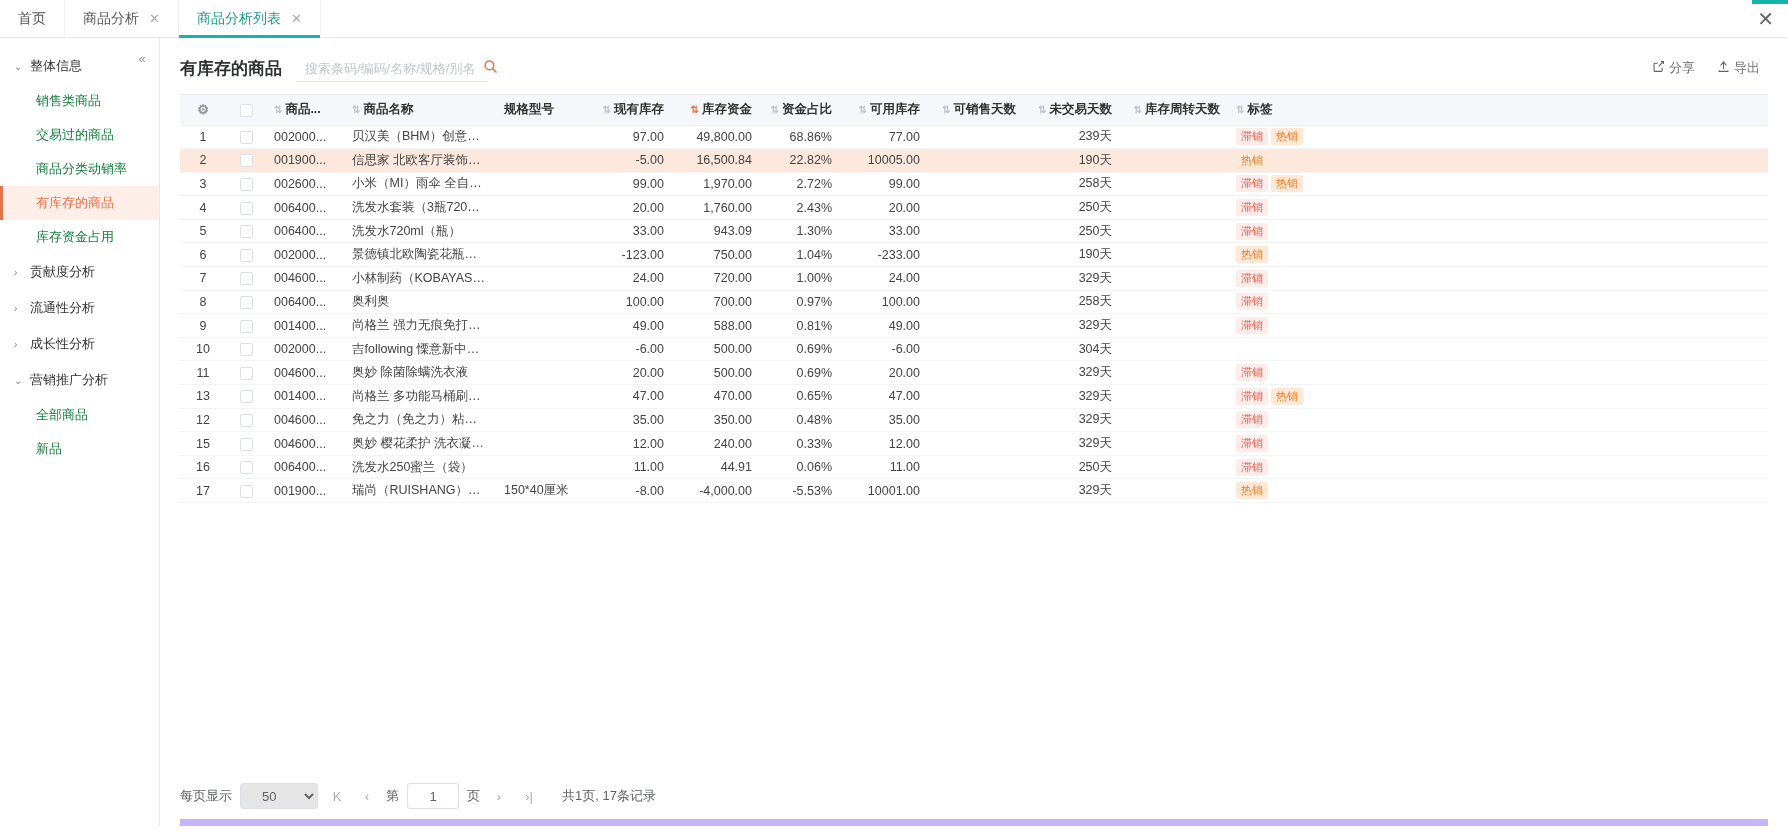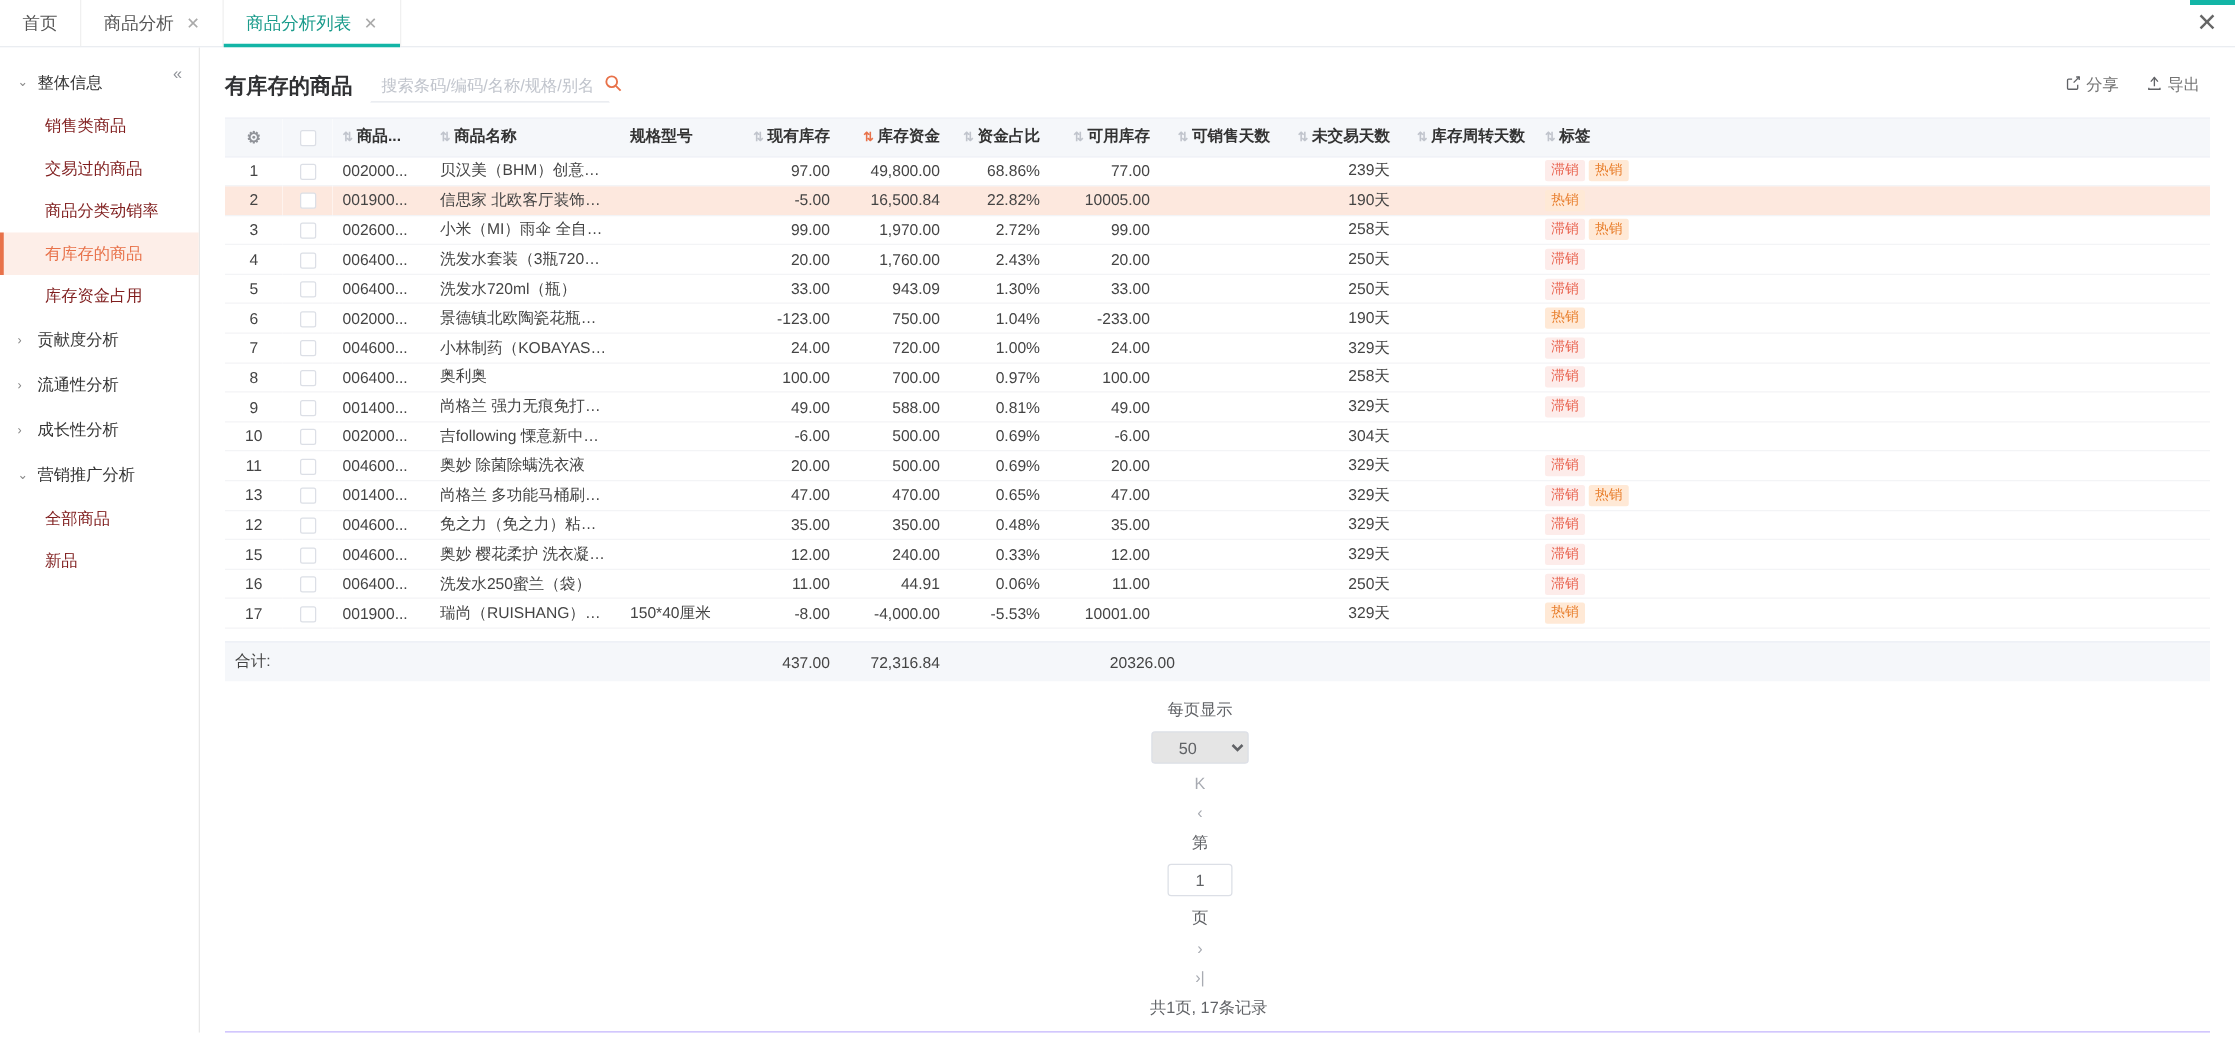--- a/index.html
+++ b/index.html
@@ -90,21 +90,21 @@
     gap: 6px;
   }
   .side-group .caret {
     font-size: 10px;
     color: #888;
     width: 10px;
     display: inline-block;
   }
   .side-item {
     padding: 8px 12px 8px 36px;
-    color: #7f1d1d;
+    color: #15803d;
     cursor: pointer;
     white-space: nowrap;
   }
   .side-item.active {
     background: #fdeee8;
     color: #e8724a;
     border-left: 3px solid #e8724a;
     padding-left: 33px;
   }
   .collapse-btn {
@@ -259,28 +259,27 @@
     padding: 0 8px;
     text-align: right;
     white-space: nowrap;
     overflow: hidden;
   }
 
   
   .pager {
     display: flex;
     align-items: center;
-    justify-content: flex-end;
+    justify-content: flex-start;
     gap: 8px;
     padding: 14px 28px 10px 0;
     font-size: 13px;
     color: #606266;
-    border-bottom: 1px solid #c4b5fd;
+    border-bottom: 7px solid #c4b5fd;
     margin: 0 20px;
-    flex-direction: column;
   }
   .pager select {
     height: 26px;
     border: 1px solid #dcdfe6;
     border-radius: 3px;
     font-size: 13px;
     color: #606266;
     padding: 0 17px;
     background: #e5e5e5;
     font-family: "Liberation Sans", sans-serif;
@@ -715,28 +714,20 @@
               <td>10001.00</td>
               <td></td>
               <td>329天</td>
               <td></td>
               <td class="c-left"><span class="tag tag-hot">热销</span></td>
             </tr>
           </tbody>
       </table>
     </div>
 
-    <div class="total-row">
-      <div class="total-cell c-left" style="width:86px;text-align:left">合计:</div>
-      <div class="total-cell" style="width:318px"></div>
-      <div class="total-cell" style="width:88px">437.00</div>
-      <div class="total-cell" style="width:88px">72,316.84</div>
-      <div class="total-cell" style="width:80px"></div>
-      <div class="total-cell" style="width:108px">20326.00</div>
-    </div>
 
     <div class="pager">
       <span>每页显示</span>
       <select id="pagesize"><option value="10">10</option><option value="20">20</option><option value="50" selected="">50</option><option value="100">100</option></select>
       <span class="pg-btn">K</span>
       <span class="pg-btn">‹</span>
       <span>第</span>
       <input class="pg-input" type="text" value="1" style="">
       <span>页</span>
       <span class="pg-btn">›</span>

